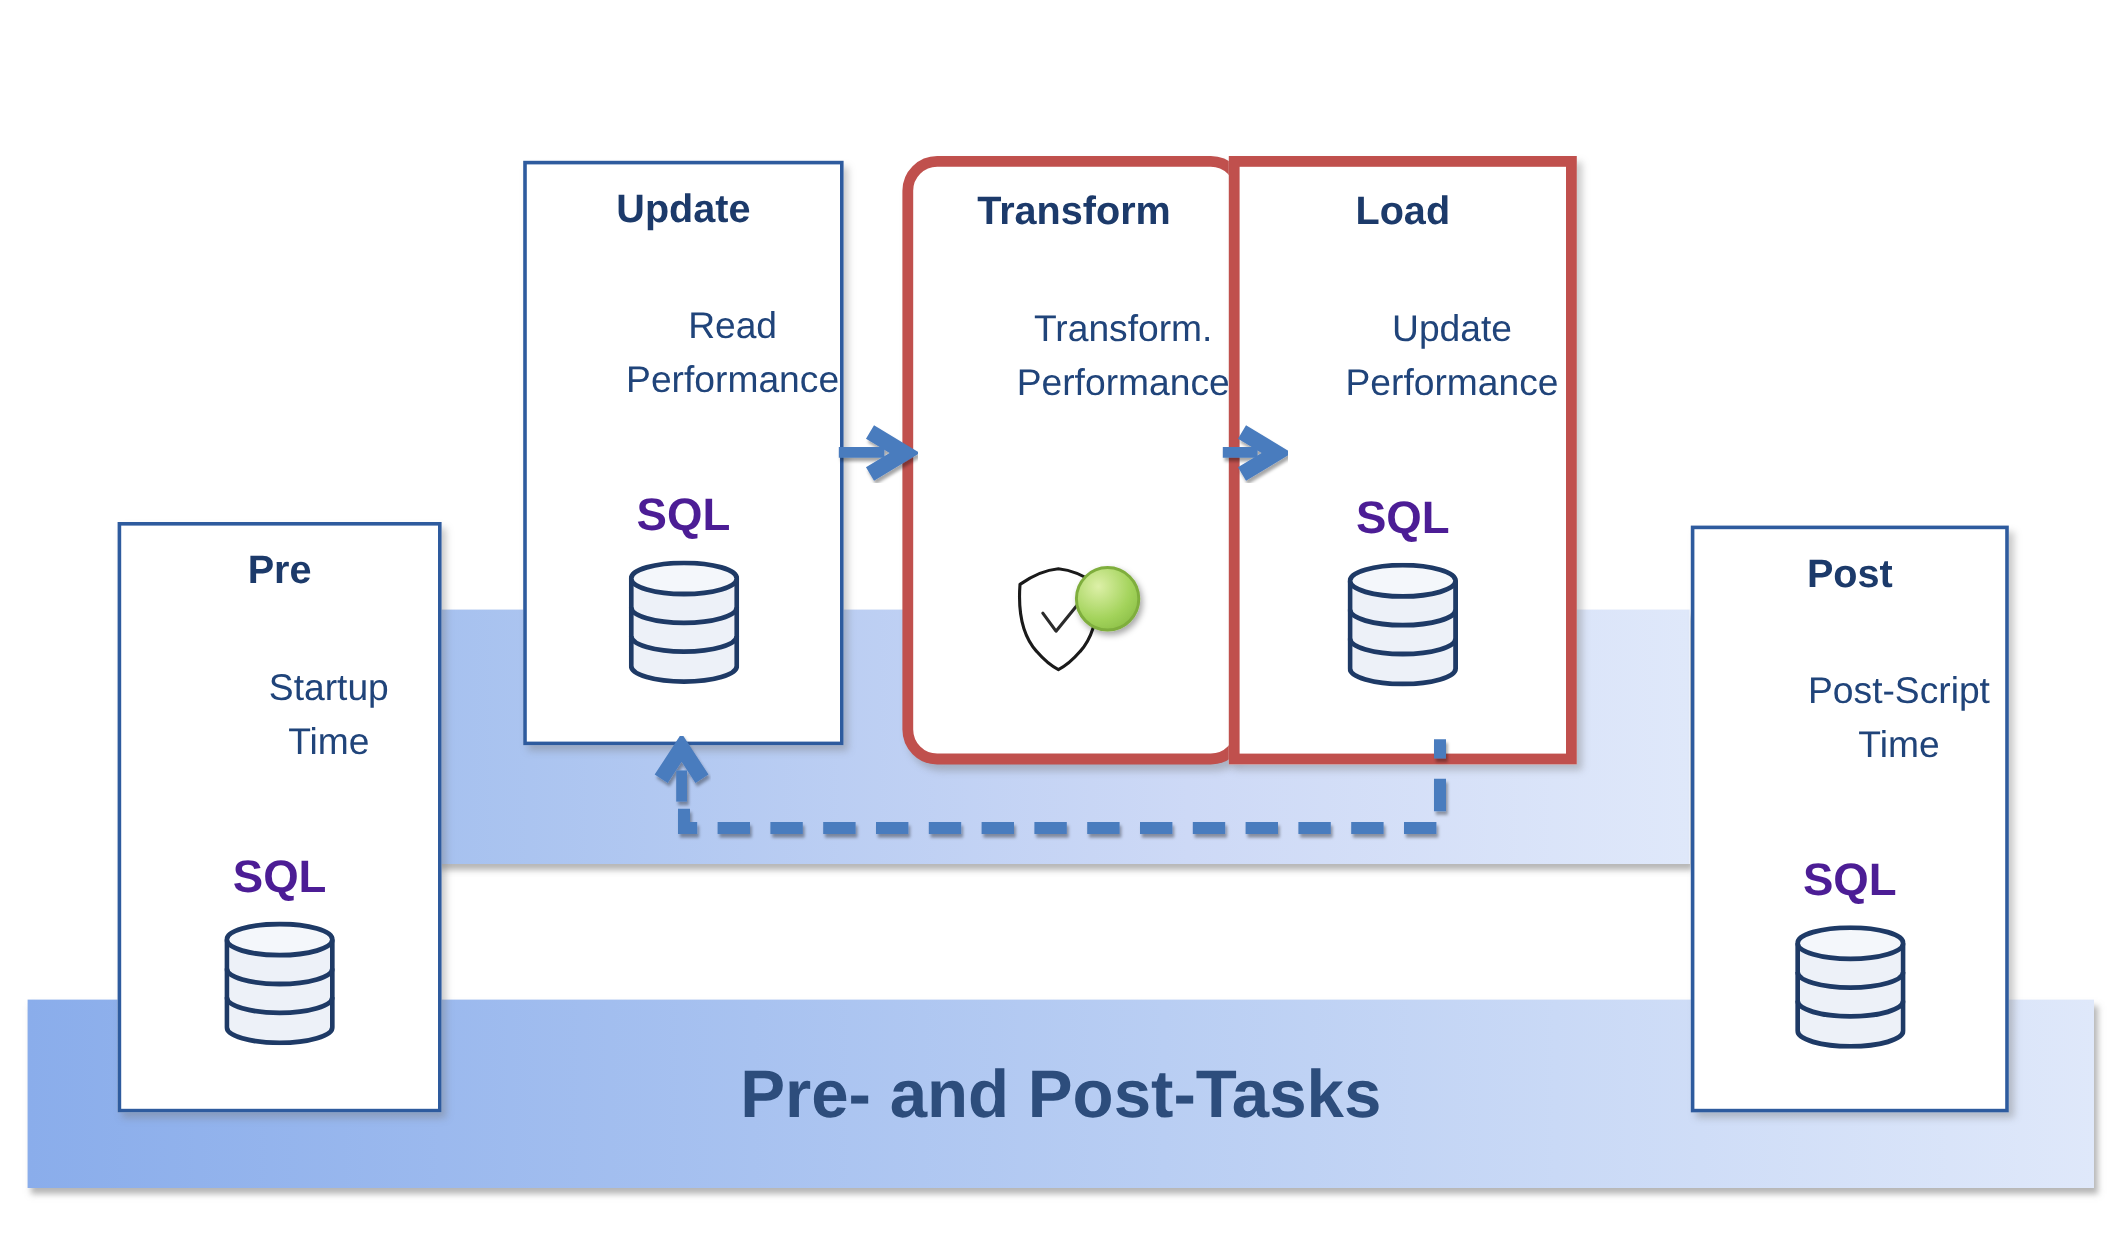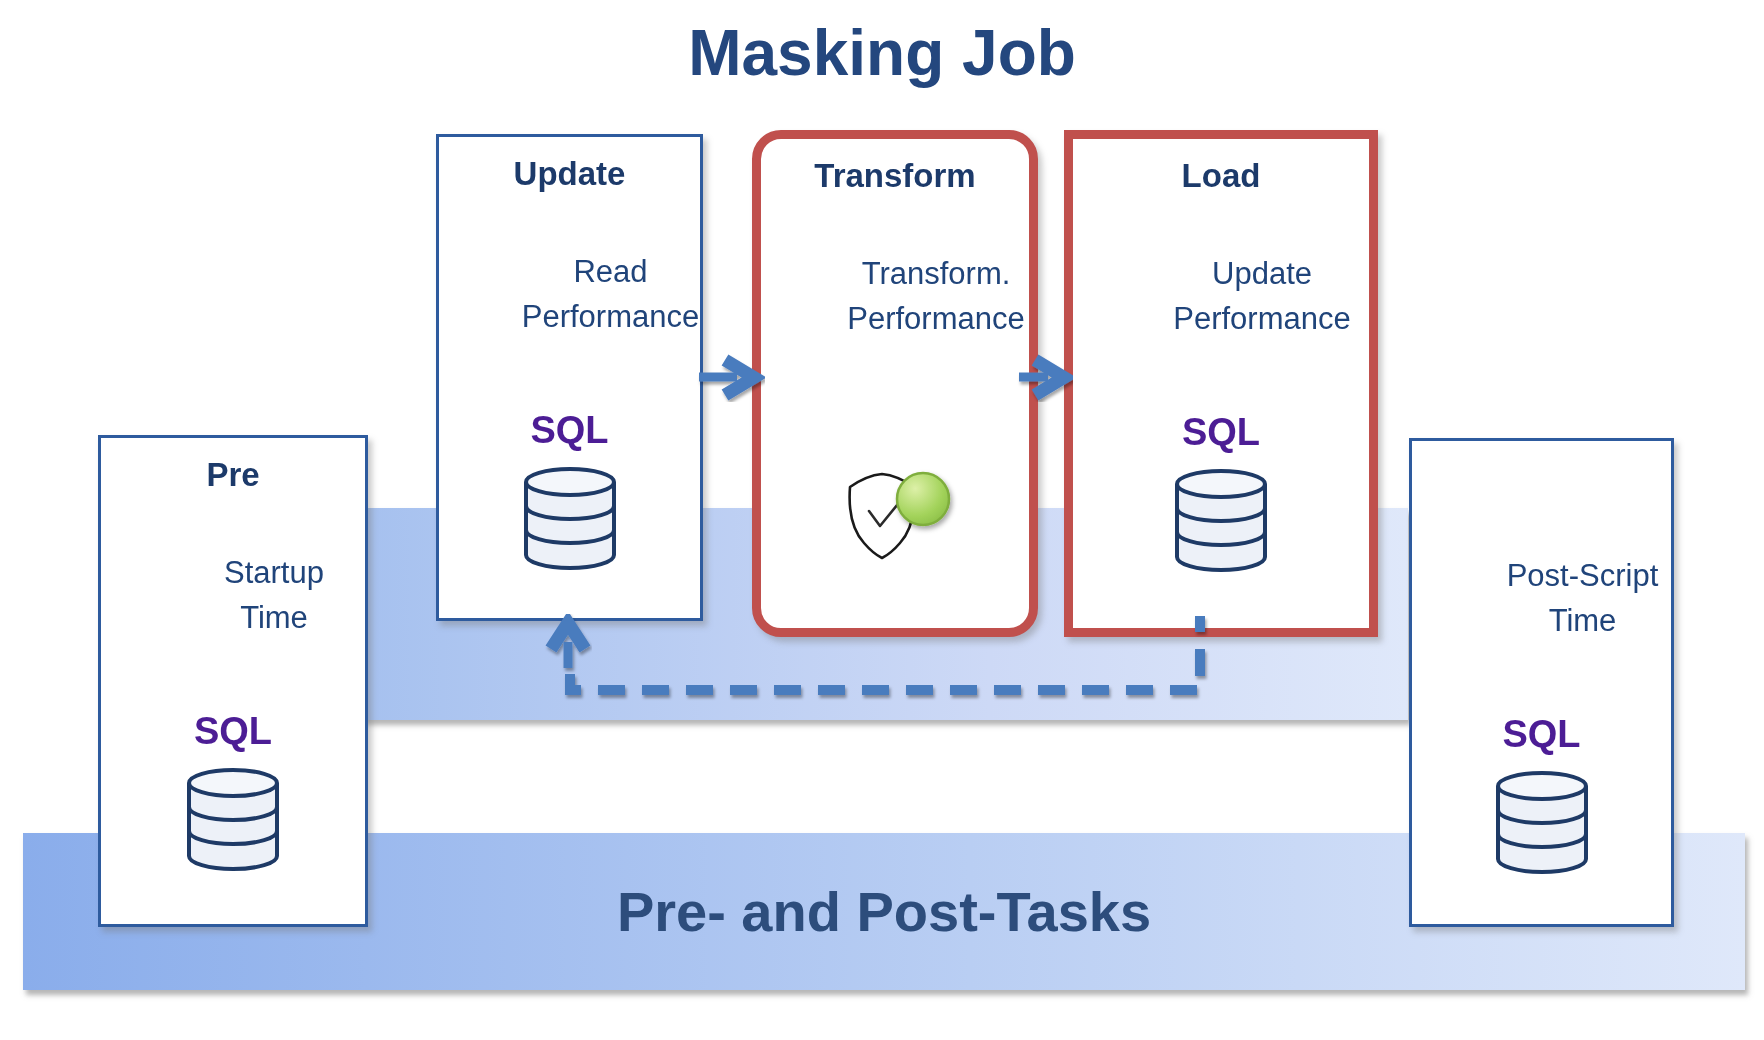--- a/index.html
+++ b/index.html
@@ -25,21 +25,21 @@
     font-size:56px;font-weight:600;color:#2d4d7c;
   }
   .box{
     position:absolute;z-index:3;background:#ffffff;
     box-shadow:4px 5px 6px rgba(120,120,120,.40);
   }
   .box-blue{border:3px solid #2E5B9E;}
   .box-red{border:9px solid #C0504D;}
   .box-extract{left:436px;top:134px;width:261px;height:481px;}
   .box-transform{left:752px;top:130px;width:268px;height:489px;border-radius:29px;}
-  .box-load{left:1064px;top:130px;width:272px;height:489px;padding-left:24px;}
+  .box-load{left:1024px;top:130px;width:272px;height:489px;}
   .box-pre{left:98px;top:435px;width:264px;height:486px;}
   .box-post{left:1409px;top:438px;width:259px;height:483px;}
   .box .t{
     position:absolute;top:18px;left:0;width:100%;text-align:center;
     font-size:33px;font-weight:700;color:#1c3a6a;
   }
   .box .b{
     position:absolute;top:112px;left:0;width:100%;text-align:center;
     font-size:31px;line-height:45px;color:#20447a;margin-left:41px;
   }
@@ -56,21 +56,20 @@
   .overlay{
     position:absolute;left:0;top:0;width:1764px;height:1040px;
     z-index:5;pointer-events:none;
   }
 </style>
 </head>
 <body>
 
 <div class="canvas">
 
-  <div class="page-title">Masking Job</div>
 
   <div class="band band-mid"></div>
 
   <div class="band band-bottom">
     <span class="band-label">Pre- and Post-Tasks</span>
   </div>
 
   <div class="box box-blue box-extract">
     <div class="t">Update</div>
     <div class="b">
@@ -143,20 +142,21 @@
       <svg width="92" height="103" viewBox="0 0 92 103">
         <path d="M2,15 v73 a44,13 0 0 0 88,0 v-73" fill="#edf1f8" stroke="#1e3a66" stroke-width="4"></path>
         <ellipse cx="46" cy="15" rx="44" ry="13" fill="#f4f7fb" stroke="#1e3a66" stroke-width="4"></ellipse>
         <path d="M2,39 a44,13 0 0 0 88,0" fill="none" stroke="#1e3a66" stroke-width="4"></path>
         <path d="M2,63 a44,13 0 0 0 88,0" fill="none" stroke="#1e3a66" stroke-width="4"></path>
       </svg>
     </div>
   </div>
 
   <div class="box box-blue box-post">
+    <div class="t">Post</div>
     <div class="b">
       <span>Post-Script</span><br>
       <span>Time</span>
     </div>
     <div class="sql">SQL</div>
     <div class="db">
       <svg width="92" height="103" viewBox="0 0 92 103">
         <path d="M2,15 v73 a44,13 0 0 0 88,0 v-73" fill="#edf1f8" stroke="#1e3a66" stroke-width="4"></path>
         <ellipse cx="46" cy="15" rx="44" ry="13" fill="#f4f7fb" stroke="#1e3a66" stroke-width="4"></ellipse>
         <path d="M2,39 a44,13 0 0 0 88,0" fill="none" stroke="#1e3a66" stroke-width="4"></path>

